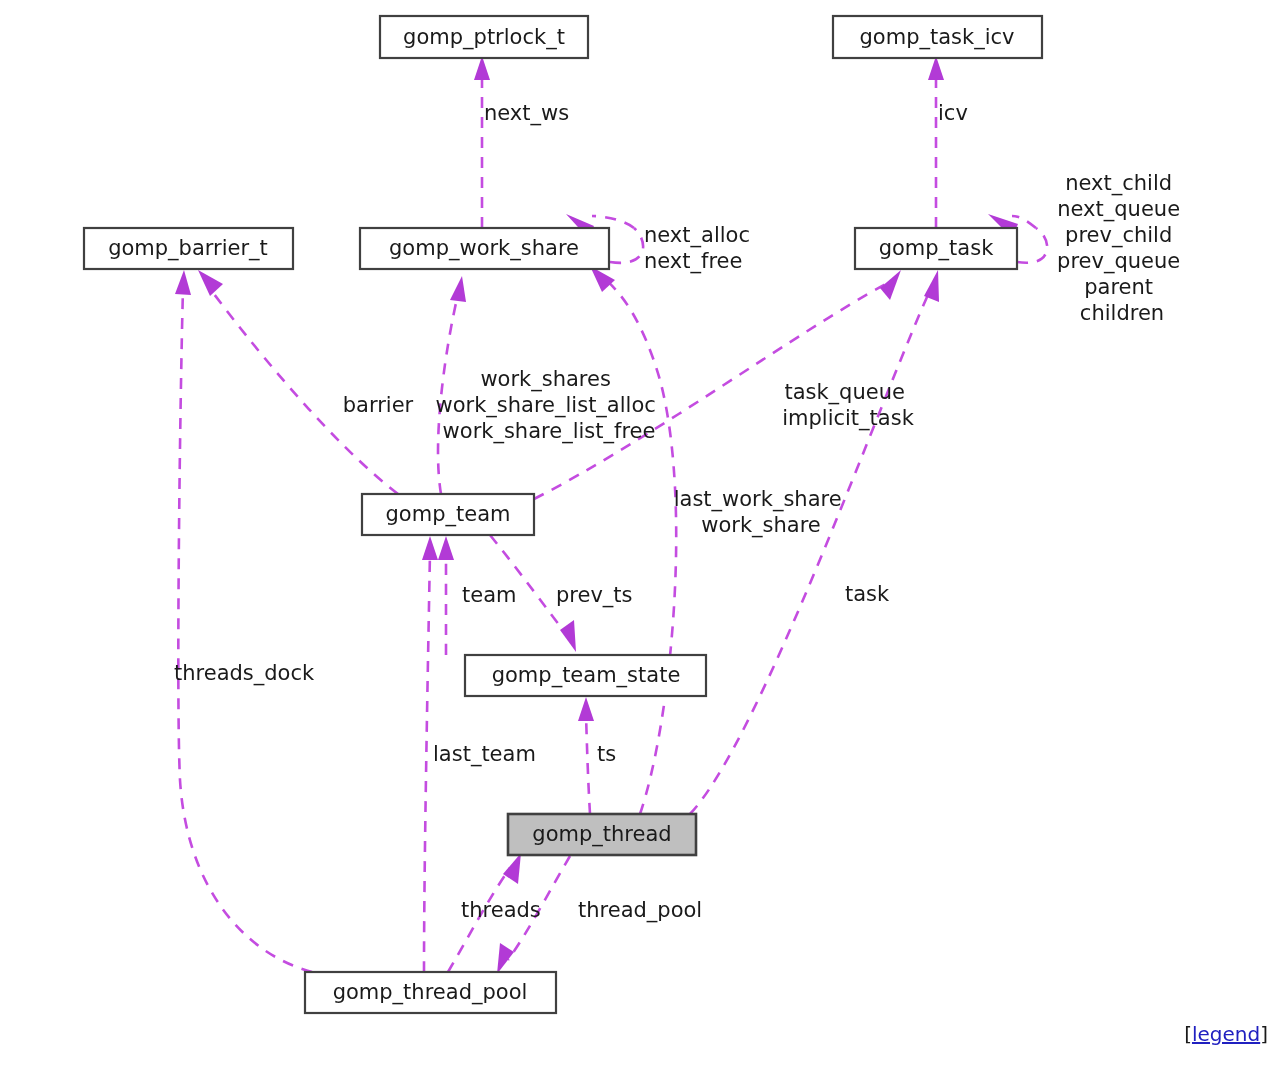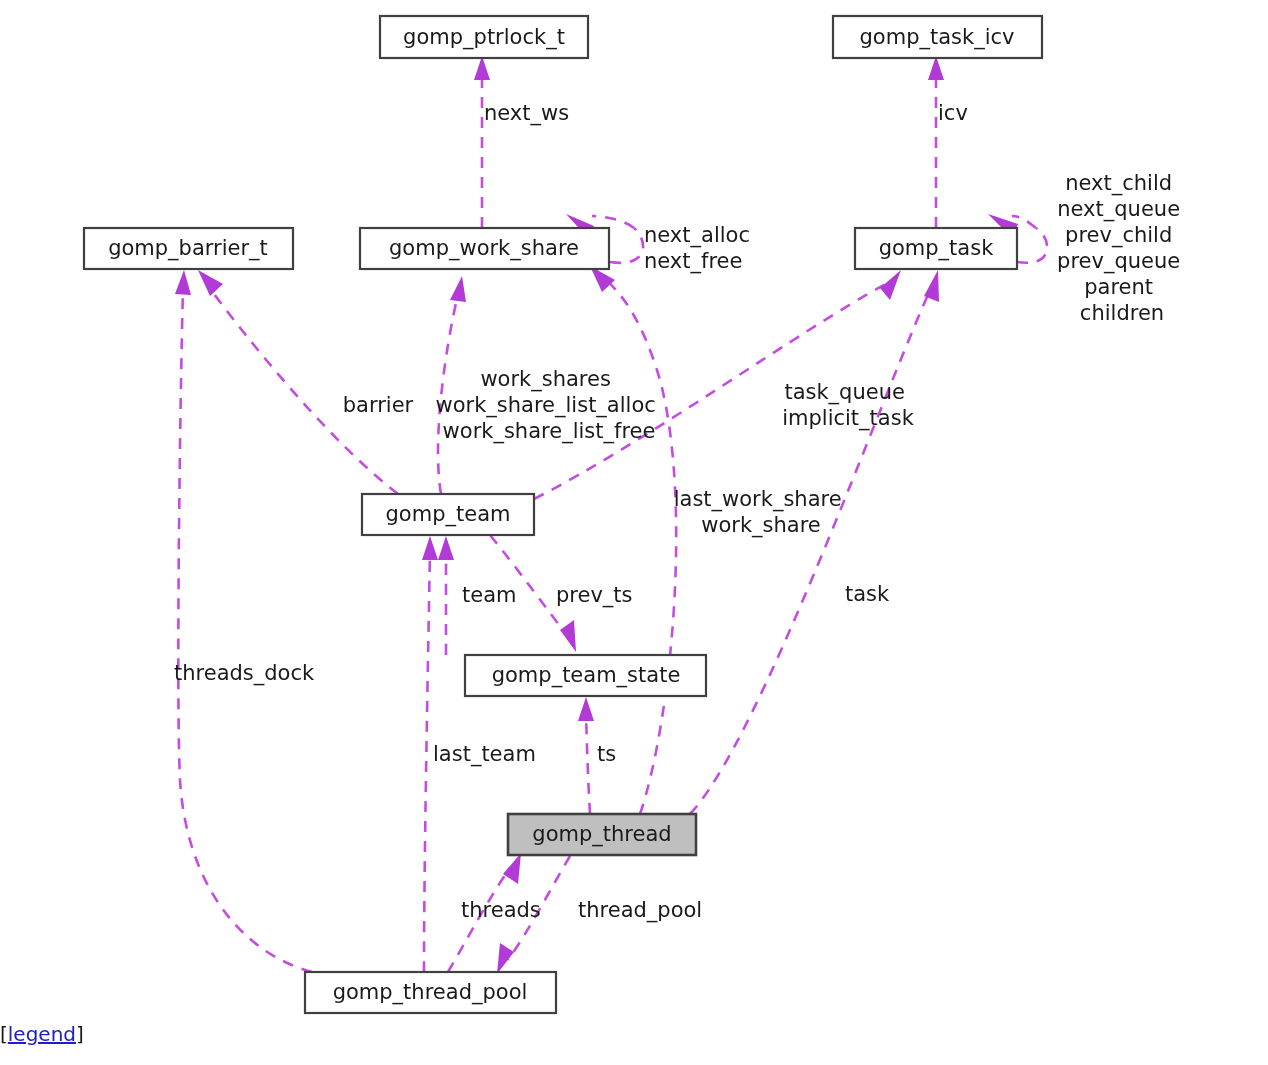--- a/index.html
+++ b/index.html
@@ -62,21 +62,21 @@
   .edge-label.start { text-anchor: start; }
   .arrowhead {
     fill: #b23ad6;
     stroke: none;
   }
   #legend-wrap {
     position: absolute;
     left: 0;
     top: 1022px;
     width: 1268px;
-    text-align: left;
+    text-align: right;
     font-family: "DejaVu Sans", sans-serif;
     font-size: 20px;
     color: #1a1a1a;
   }
   #legend-wrap .bracket { color: #1a1a1a; }
   #legend-wrap a.legend-link {
     color: #2020c0;
     text-decoration: underline;
     cursor: pointer;
   }

